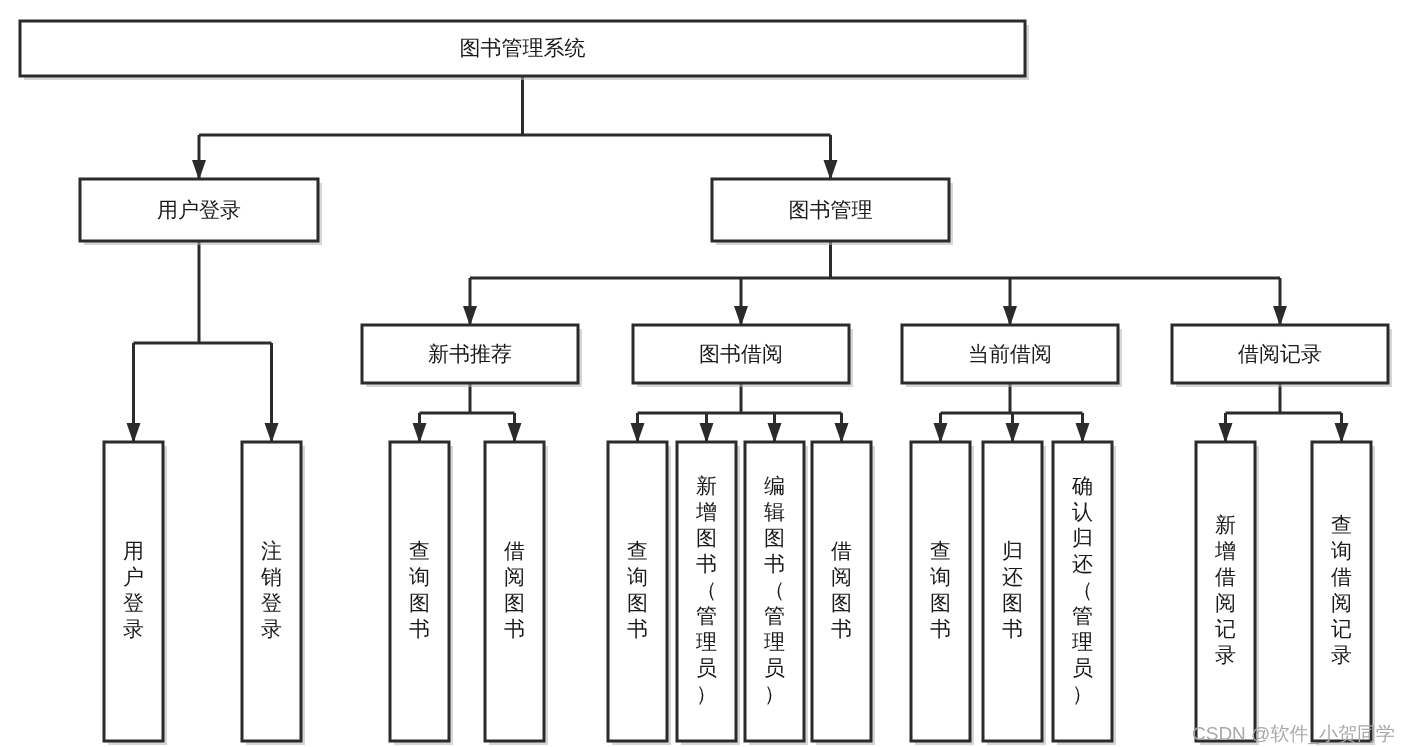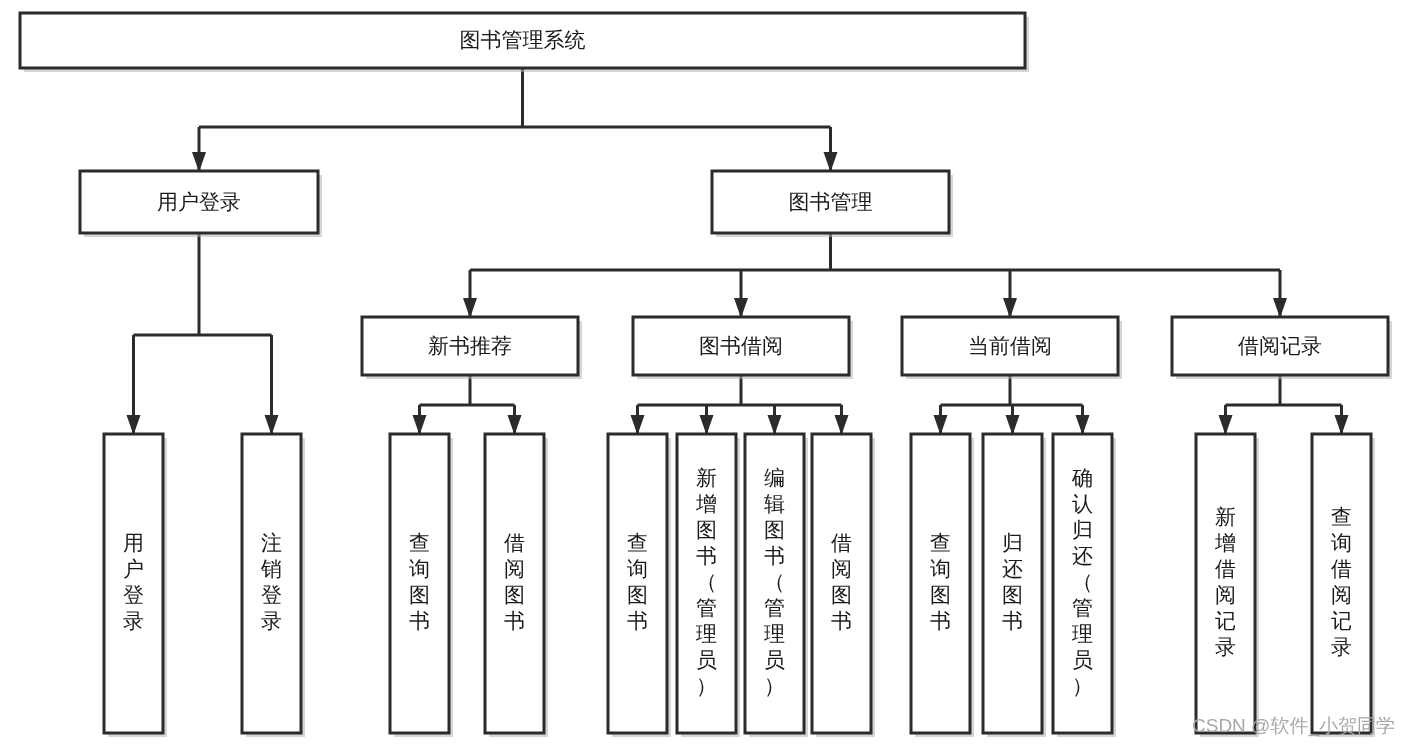--- a/index.html
+++ b/index.html
@@ -10,21 +10,21 @@
   body {
     width: 1405px;
     height: 747px;
     position: relative;
     overflow: hidden;
     font-family: "Liberation Sans", "DejaVu Sans", sans-serif;
   }
   #diagram-root {
     position: absolute;
     left: 0;
-    top: 0;
+    top: 8px;
     width: 1405px;
     height: 641px;
     border-radius: 29px;
   }
   svg.diagram-svg {
     display: block;
     width: 1405px;
     height: 747px;
   }
   .node-box {

